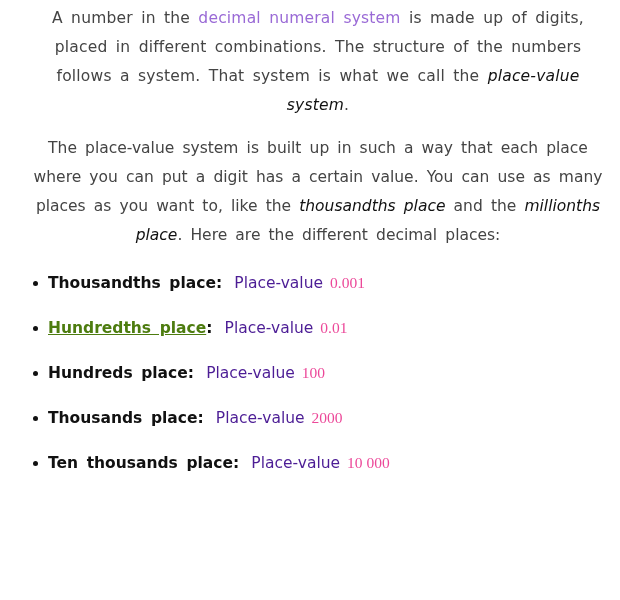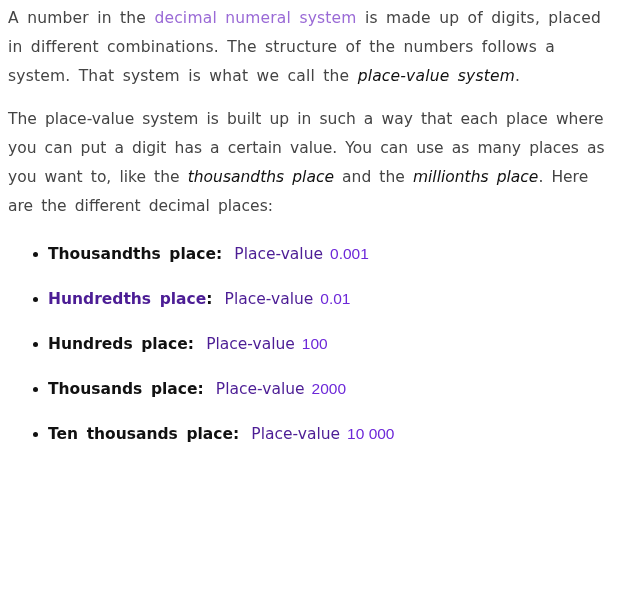--- a/index.html
+++ b/index.html
@@ -4,35 +4,35 @@
 <style>
   html, body { margin: 0; padding: 0; background: #ffffff; }
   body {
     width: 620px; height: 600px; overflow: hidden;
     font-family: "DejaVu Sans", sans-serif;
     font-size: 15.5px;
     color: #444444;
     word-spacing: 3.2px;
   }
   .content { padding: 4px 8px 0 8px; }
-  p { margin: 0 0 14px 0; line-height: 29px; }
+  p { margin: 0 0 14px 16px; line-height: 29px; text-align: center; }
   p.p1 { letter-spacing: 0.2px; }
   a.link { color: #9a6ad6; text-decoration: none; }
   em { color: #111111; font-style: italic; }
   ul { margin: 22px 0 0 0; padding: 0 0 0 40px; list-style: none; }
   li { position: relative; height: 45px; line-height: 22px; }
   li::before {
     content: ""; position: absolute; left: -15px; top: 9px;
     width: 5px; height: 5px; border-radius: 50%; background: #111;
   }
   .label { font-weight: bold; color: #111111; }
-  .label.purple { color: #4c1d95; }
+  .label.purple { color: #4d7c0f; text-decoration: underline; }
   .colon { font-weight: bold; color: #111111; }
   .pv { color: #4c1d95; margin-left: 4px; }
-  .num { font-family: Liberation Sans, sans-serif; color: #6d28d9; margin-left: 7px; word-spacing: 0; }
+  .num { font-family: Liberation Serif, serif; color: #ec4899; margin-left: 7px; word-spacing: 0; }
 </style>
 </head>
 <body>
 
 <div class="content">
   <p class="p1"><span>A number in the </span><a class="link" href="#">decimal numeral system</a><span> is made up of digits, placed in different combinations. The structure of the numbers follows a system. That system is what we call the </span><em>place-value system</em><span>.</span></p>
 
   <p><span>The place-value system is built up in such a way that each place where you can put a digit has a certain value. You can use as many places as you want to, like the </span><em>thousandths place</em><span> and the </span><em>millionths place</em><span>. Here are the different decimal places:</span></p>
 
   <ul>

